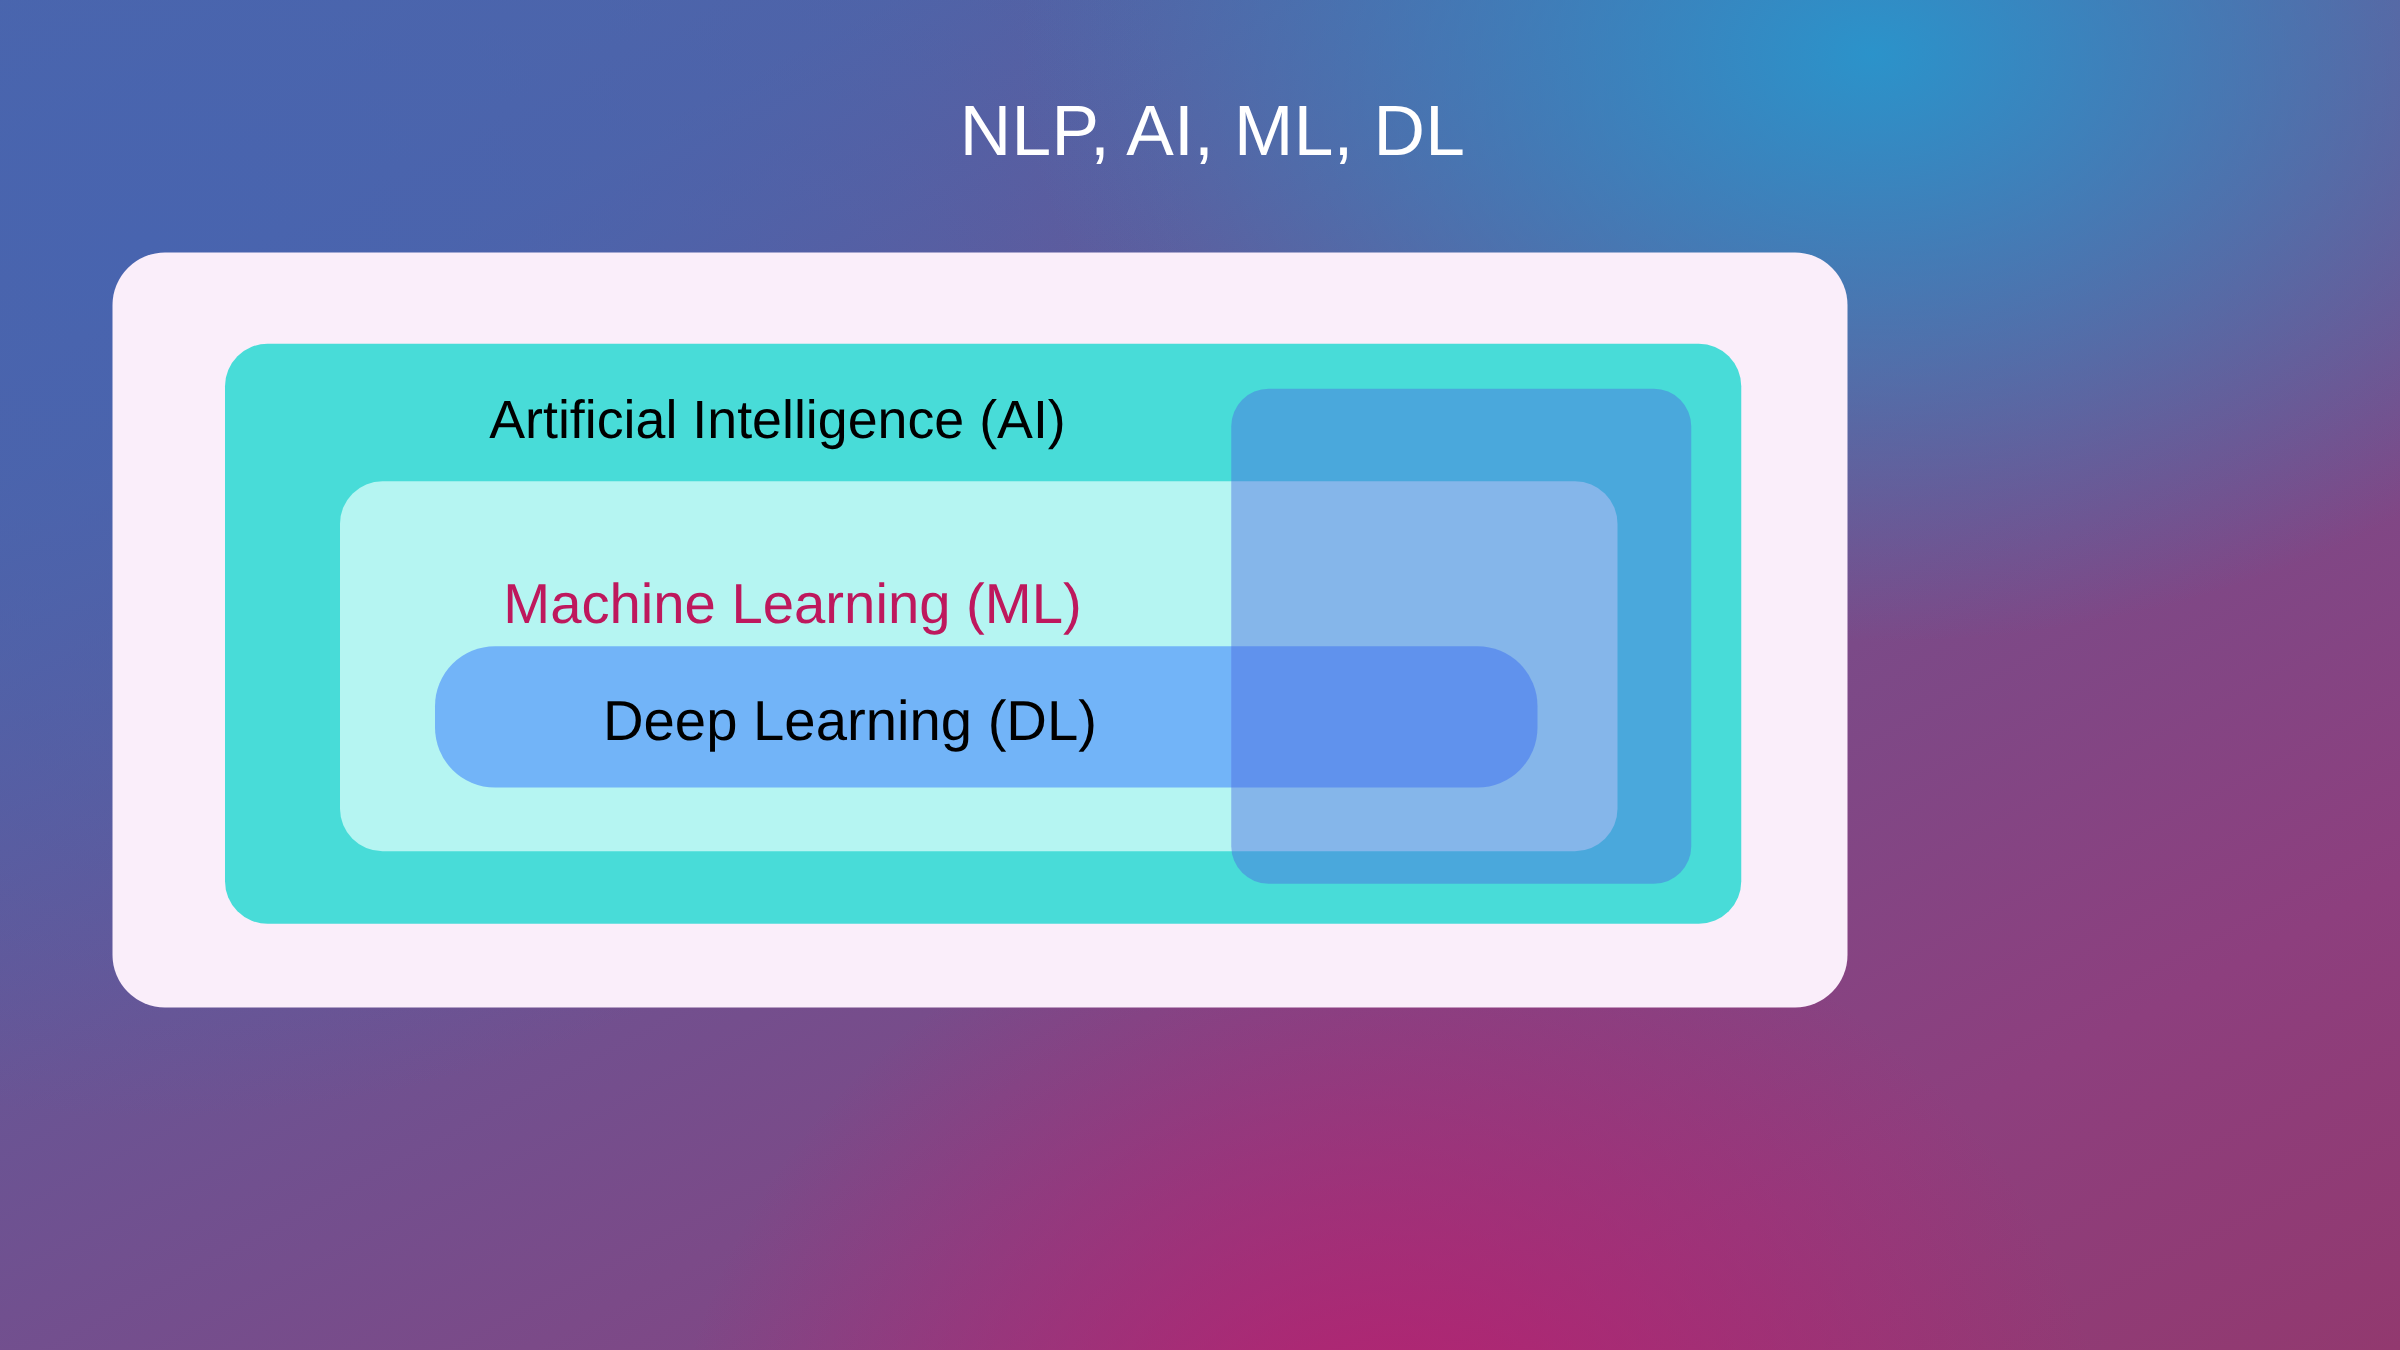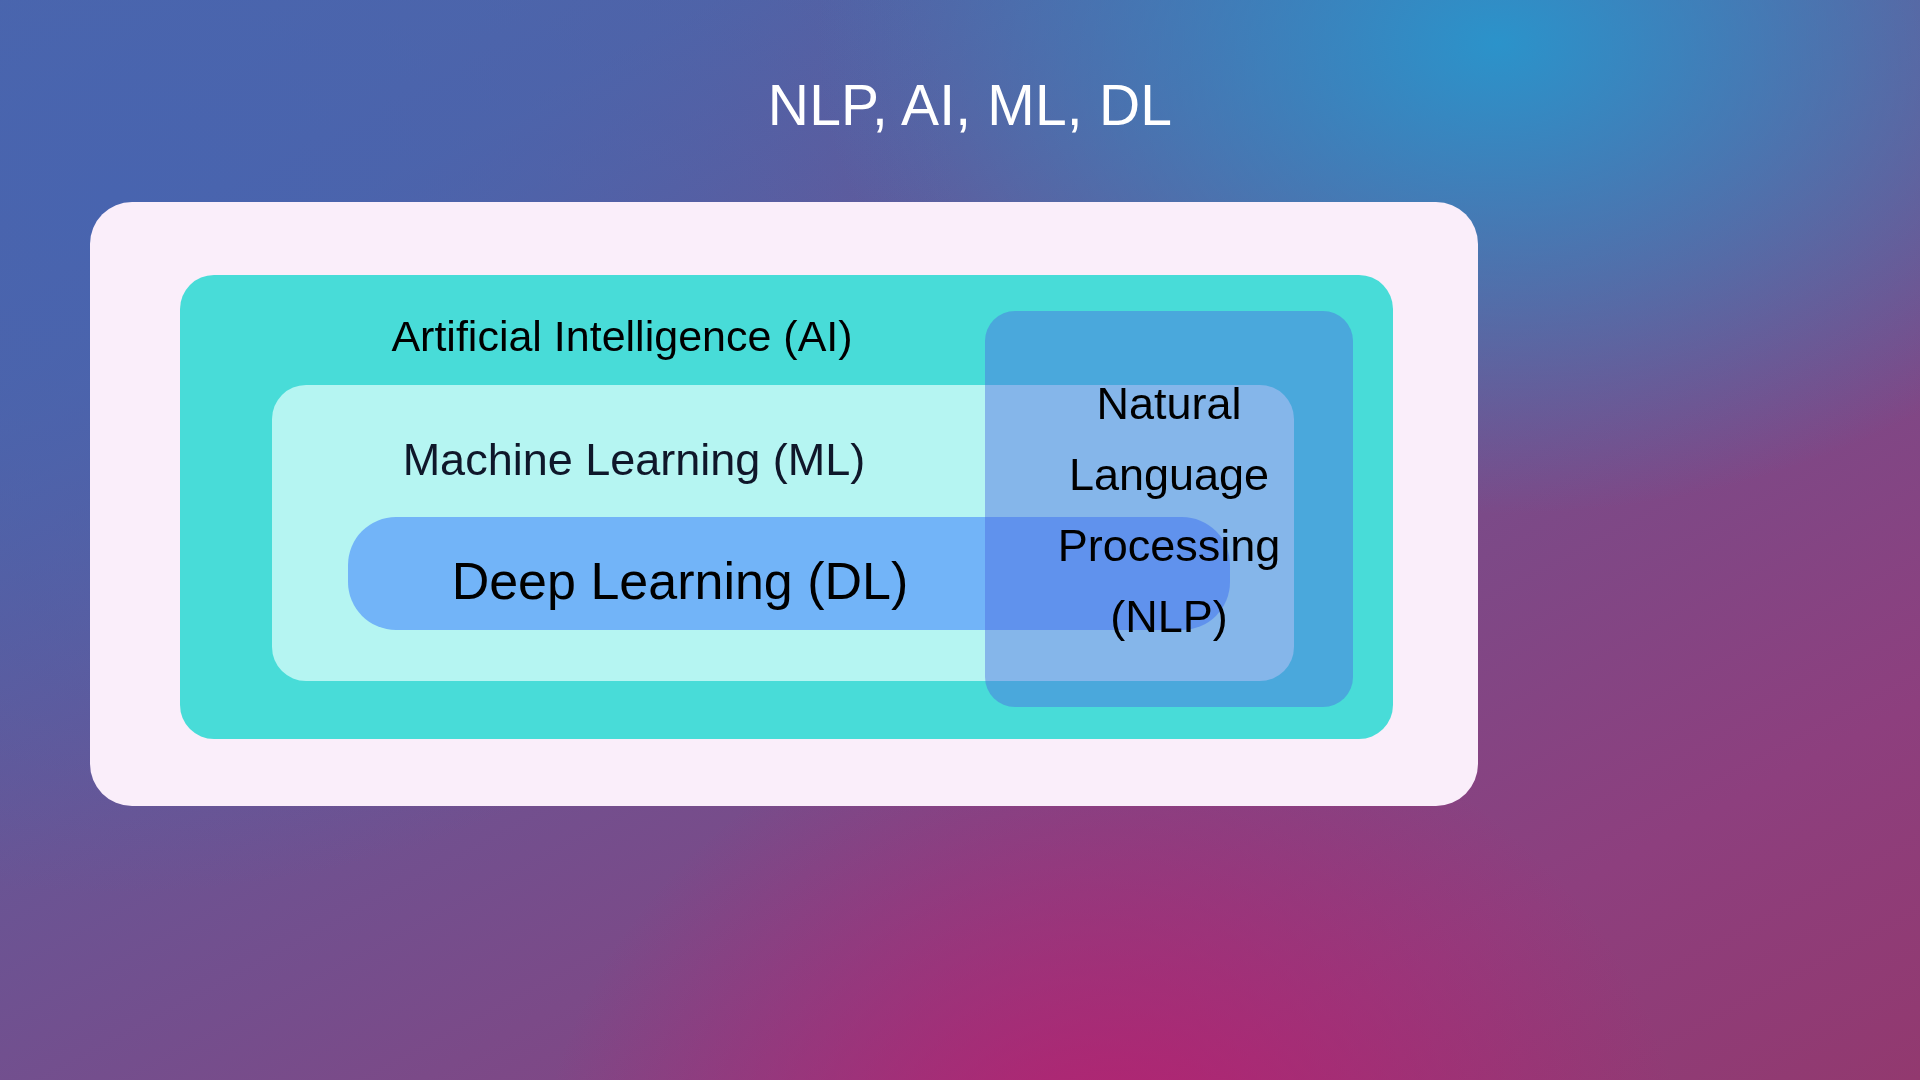--- a/index.html
+++ b/index.html
@@ -81,24 +81,24 @@
     left: 272px;
     top: 385px;
     width: 1022px;
     height: 296px;
     background: #b5f5f2;
     border-radius: 34px;
   }
   .ml-label {
     position: absolute;
     left: 272px;
-    top: 433px;
+    top: 456px;
     width: 724px;
     text-align: center;
-    color: #0f172a;
+    color: #be185d;
     font-size: 45px;
     font-weight: 400;
     line-height: 1.2;
     white-space: nowrap;
   }
 
   
   .dl-box {
     position: absolute;
     left: 348px;
@@ -108,21 +108,21 @@
     background: #72b4f8;
     border-radius: 48px;
   }
   .dl-label {
     position: absolute;
     left: 348px;
     top: 550px;
     width: 664px;
     text-align: center;
     color: #000000;
-    font-size: 52px;
+    font-size: 45px;
     font-weight: 400;
     line-height: 1.2;
     white-space: nowrap;
   }
 
   
   .nlp-box {
     position: absolute;
     left: 985px;
     top: 311px;
@@ -160,20 +160,14 @@
   <div class="dl-box"></div>
 
   <div class="ai-label">Artificial Intelligence (AI)</div>
 
   <div class="ml-label">Machine Learning (ML)</div>
 
   <div class="dl-label">Deep Learning (DL)</div>
 
   <div class="nlp-box"></div>
 
-  <div class="nlp-label">
-    <span>Natural</span>
-    <span>Language</span>
-    <span>Processing</span>
-    <span>(NLP)</span>
-  </div>
 
 </div>
 
 </body></html>

